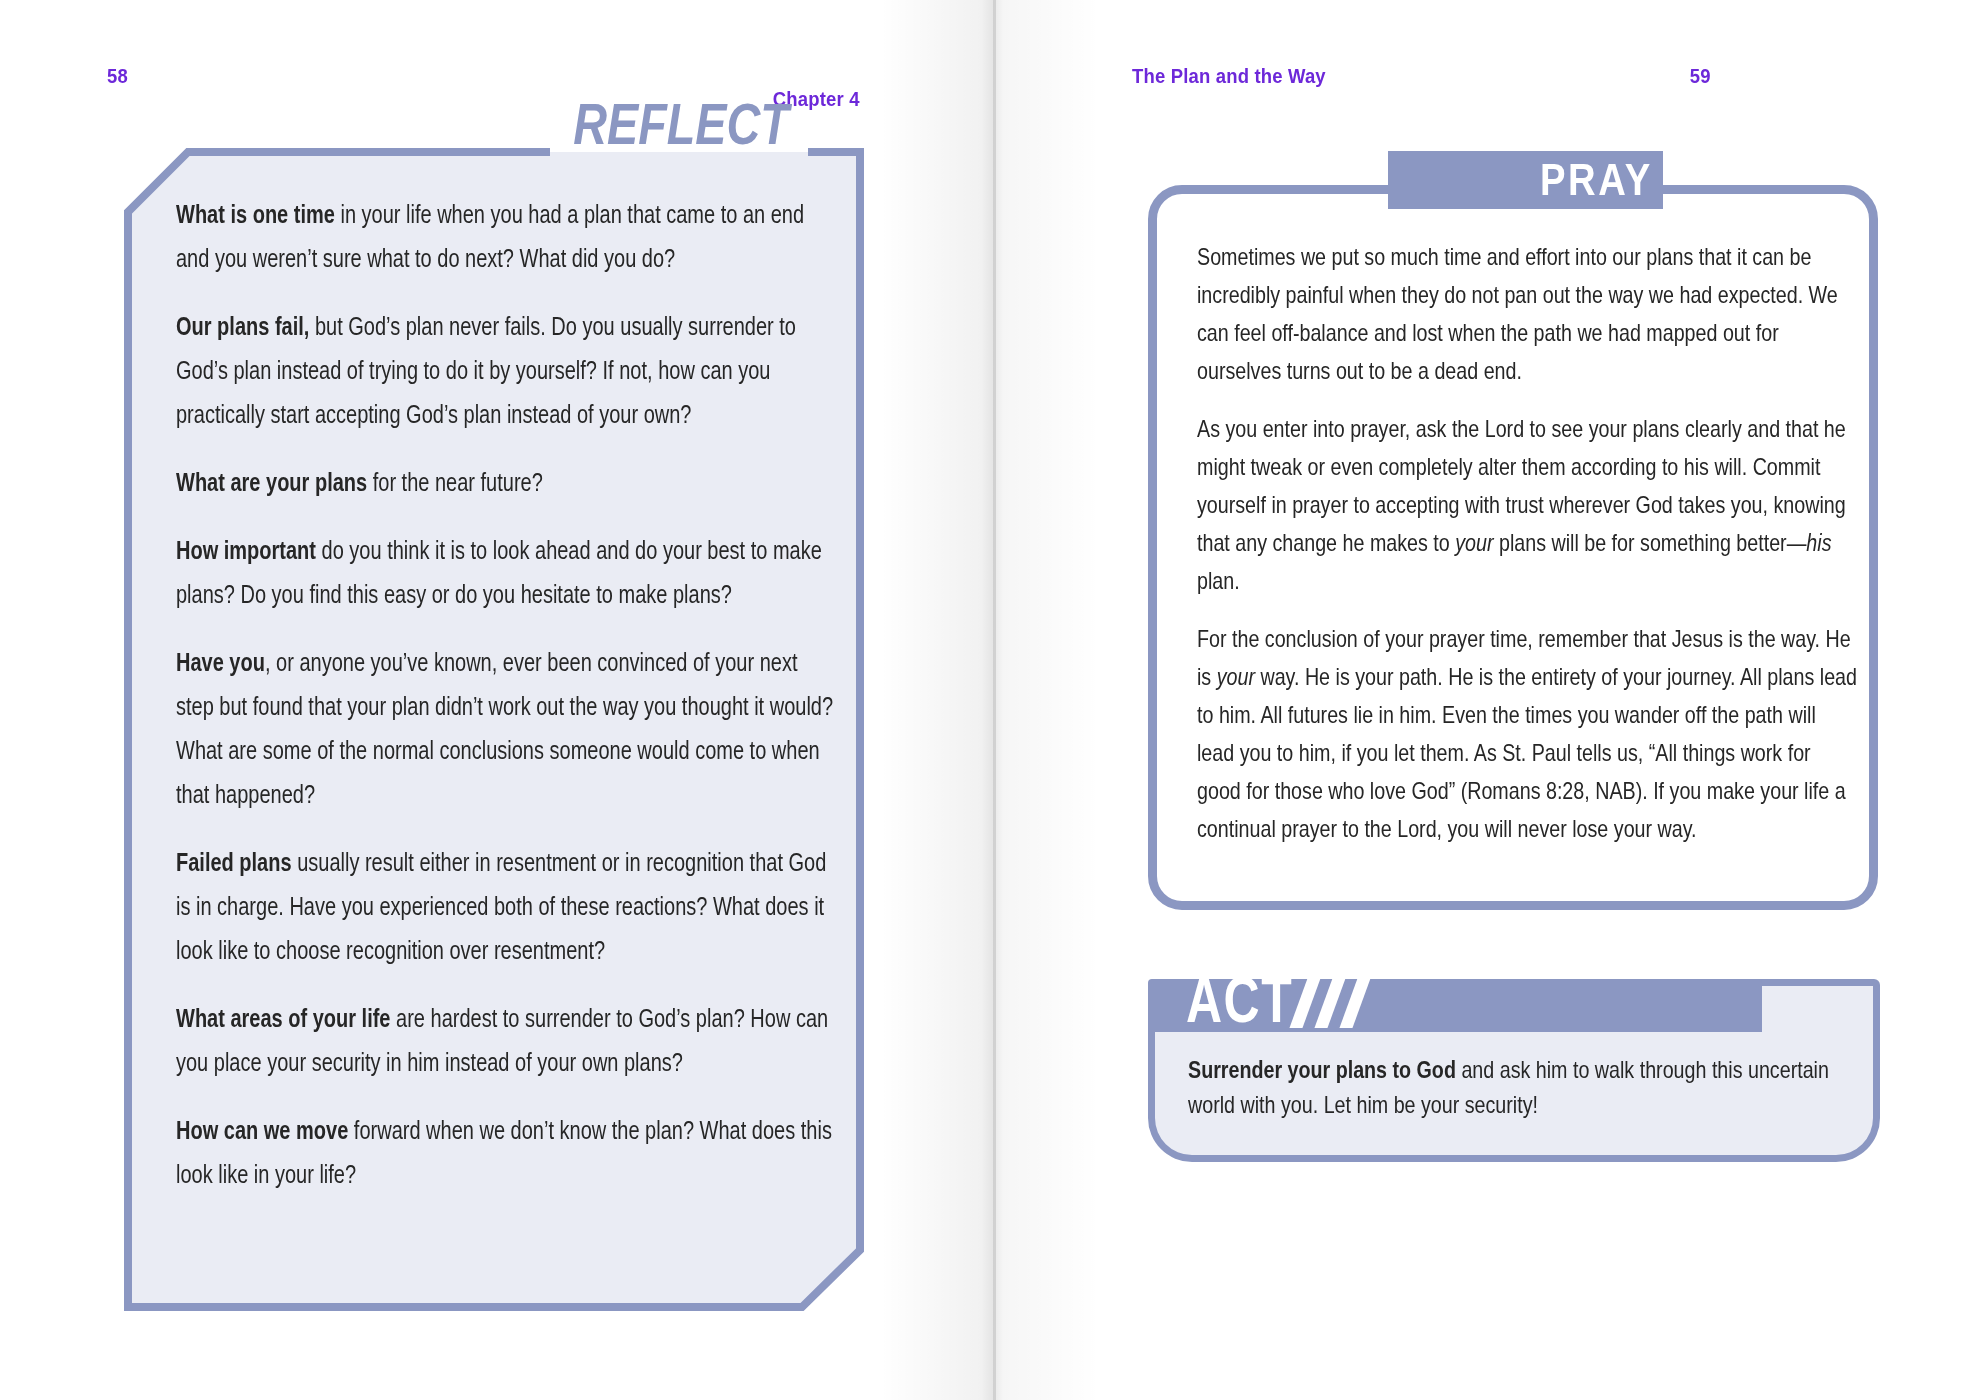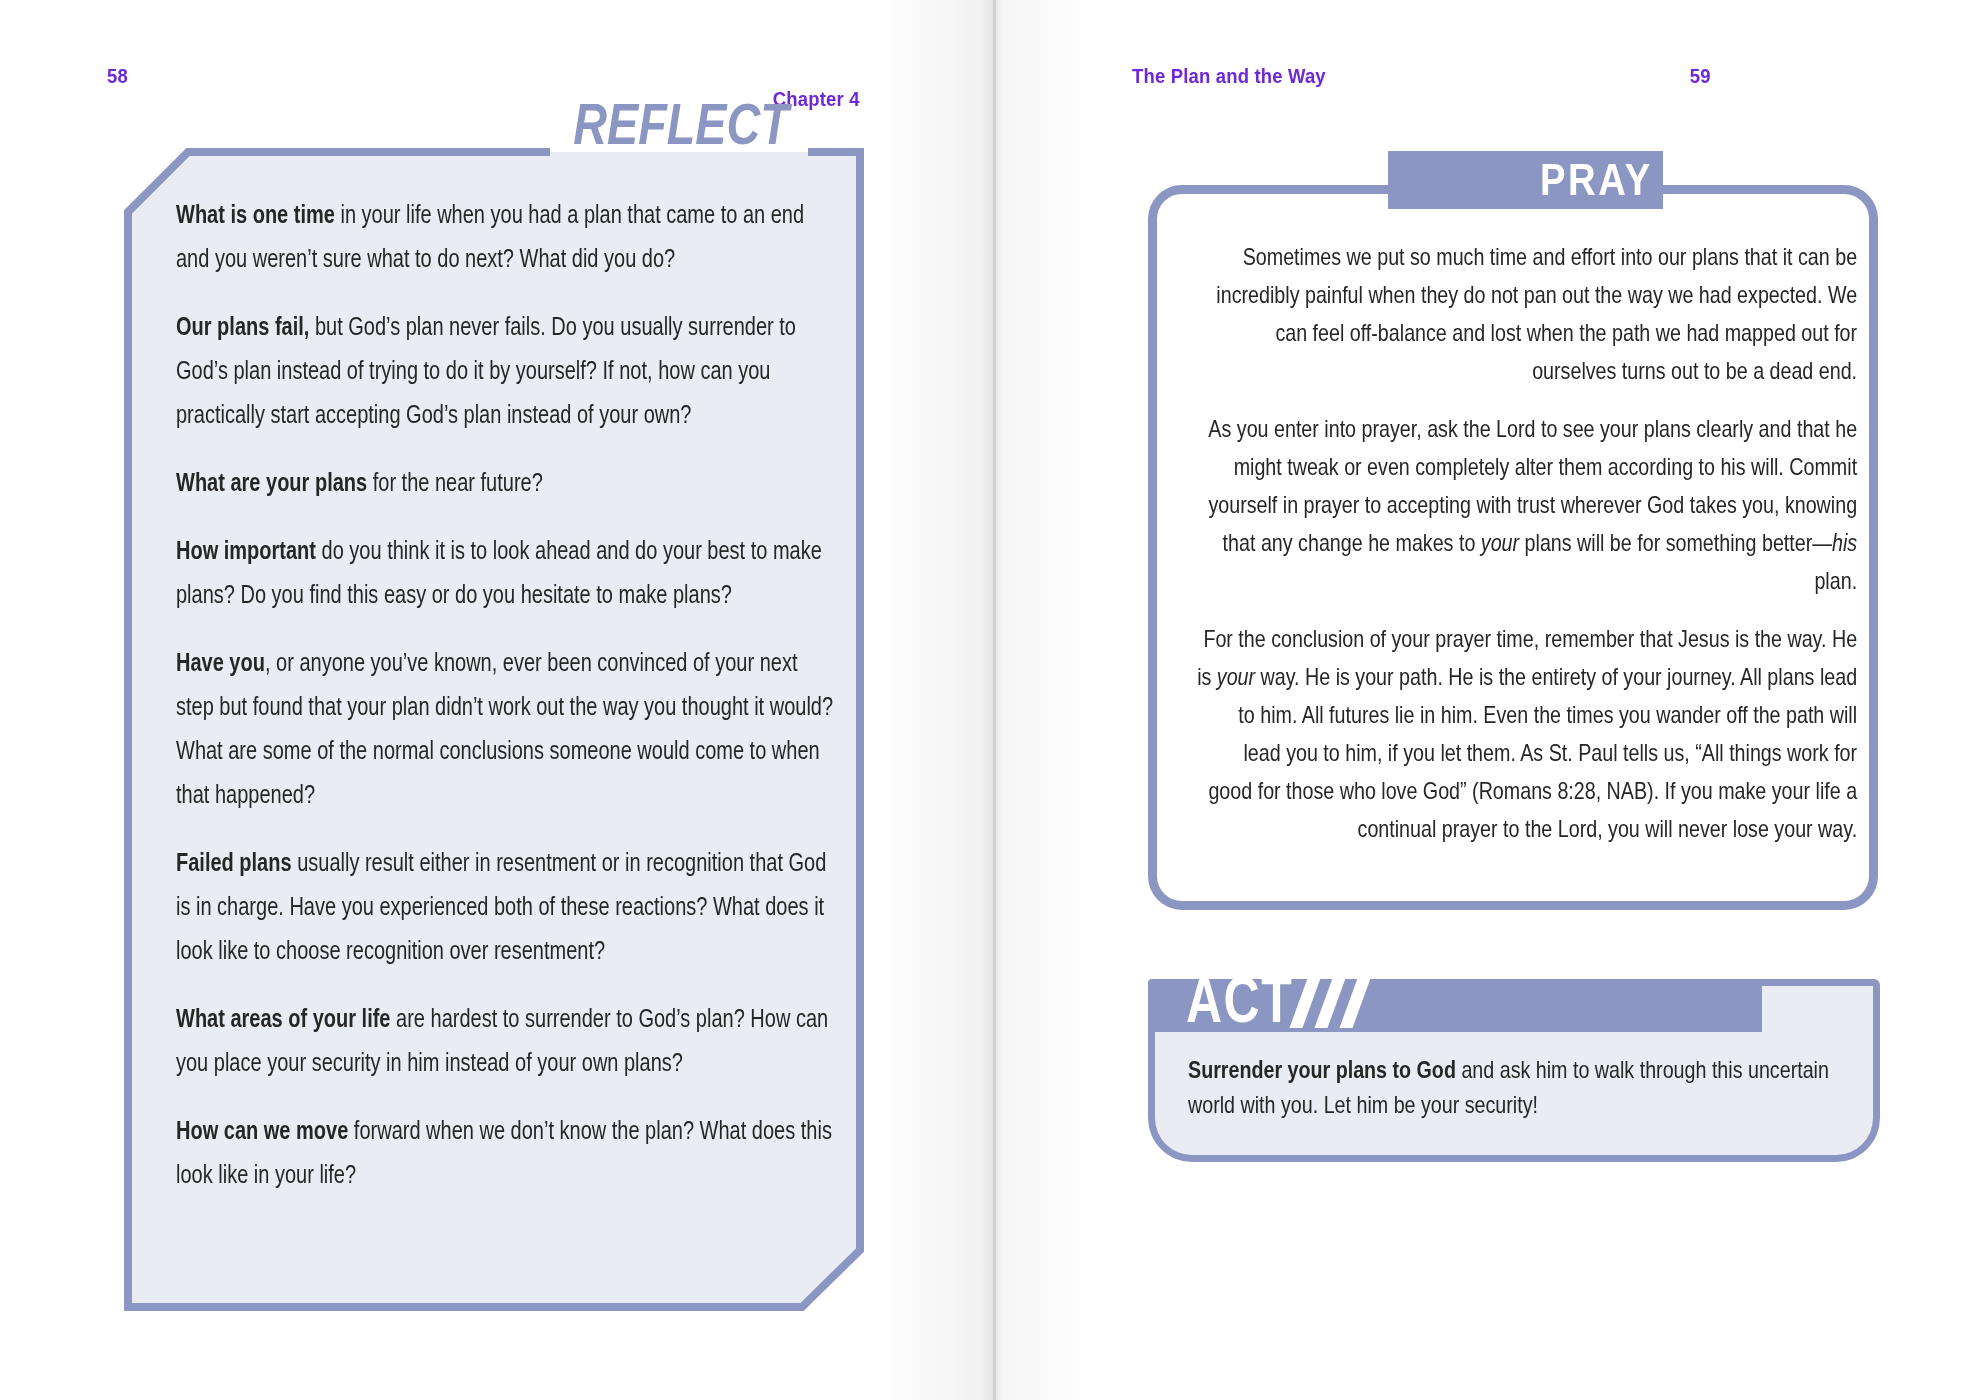--- a/index.html
+++ b/index.html
@@ -53,21 +53,20 @@
   }
   .para{margin:0 0 24px 0;}
   .para:last-child{margin-bottom:0;}
   .para strong{font-weight:700;}
   .para em{font-style:italic;}
   
   .pray-box{
     position:absolute;left:1148px;top:185px;width:730px;height:725px;
     border:9px solid var(--accent);border-radius:34px;background:#ffffff;
     box-sizing:border-box;
-    text-align:right;
   }
   .pray-banner{
     position:absolute;left:1388px;top:151px;width:275px;height:58px;
     background:var(--accent);color:#ffffff;text-align:right;
     font-weight:700;font-size:45px;line-height:58px;letter-spacing:3px;
   }
   .pray-banner .condense{transform:scaleX(.85);}
   .pray-text{
     position:absolute;left:40px;top:44px;width:805px;
     transform:scaleX(.82);transform-origin:left top;

